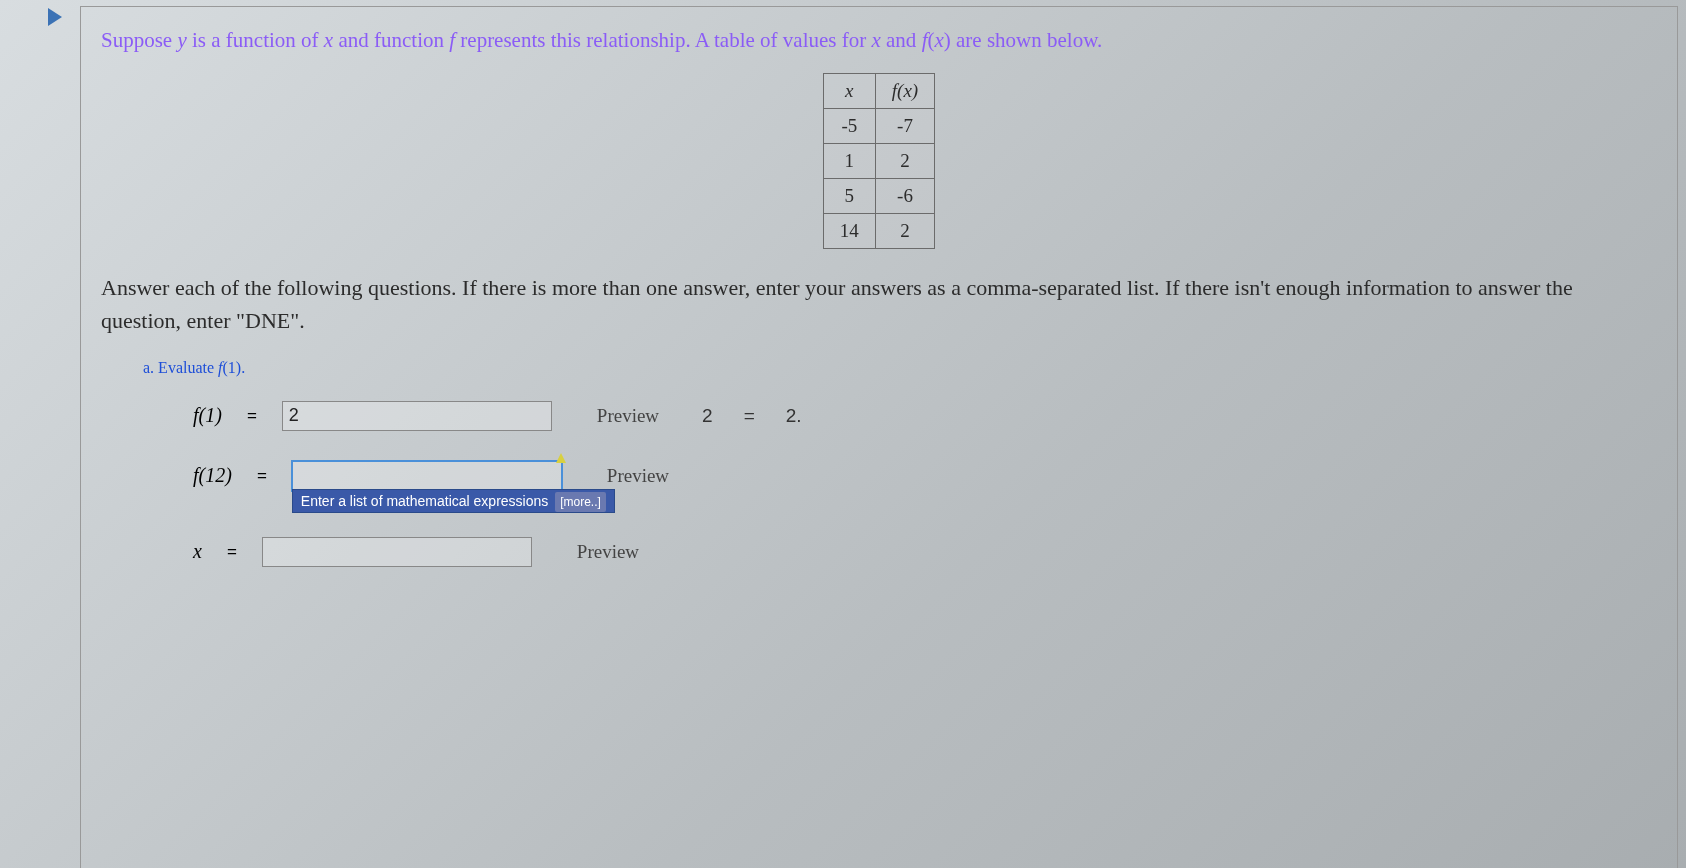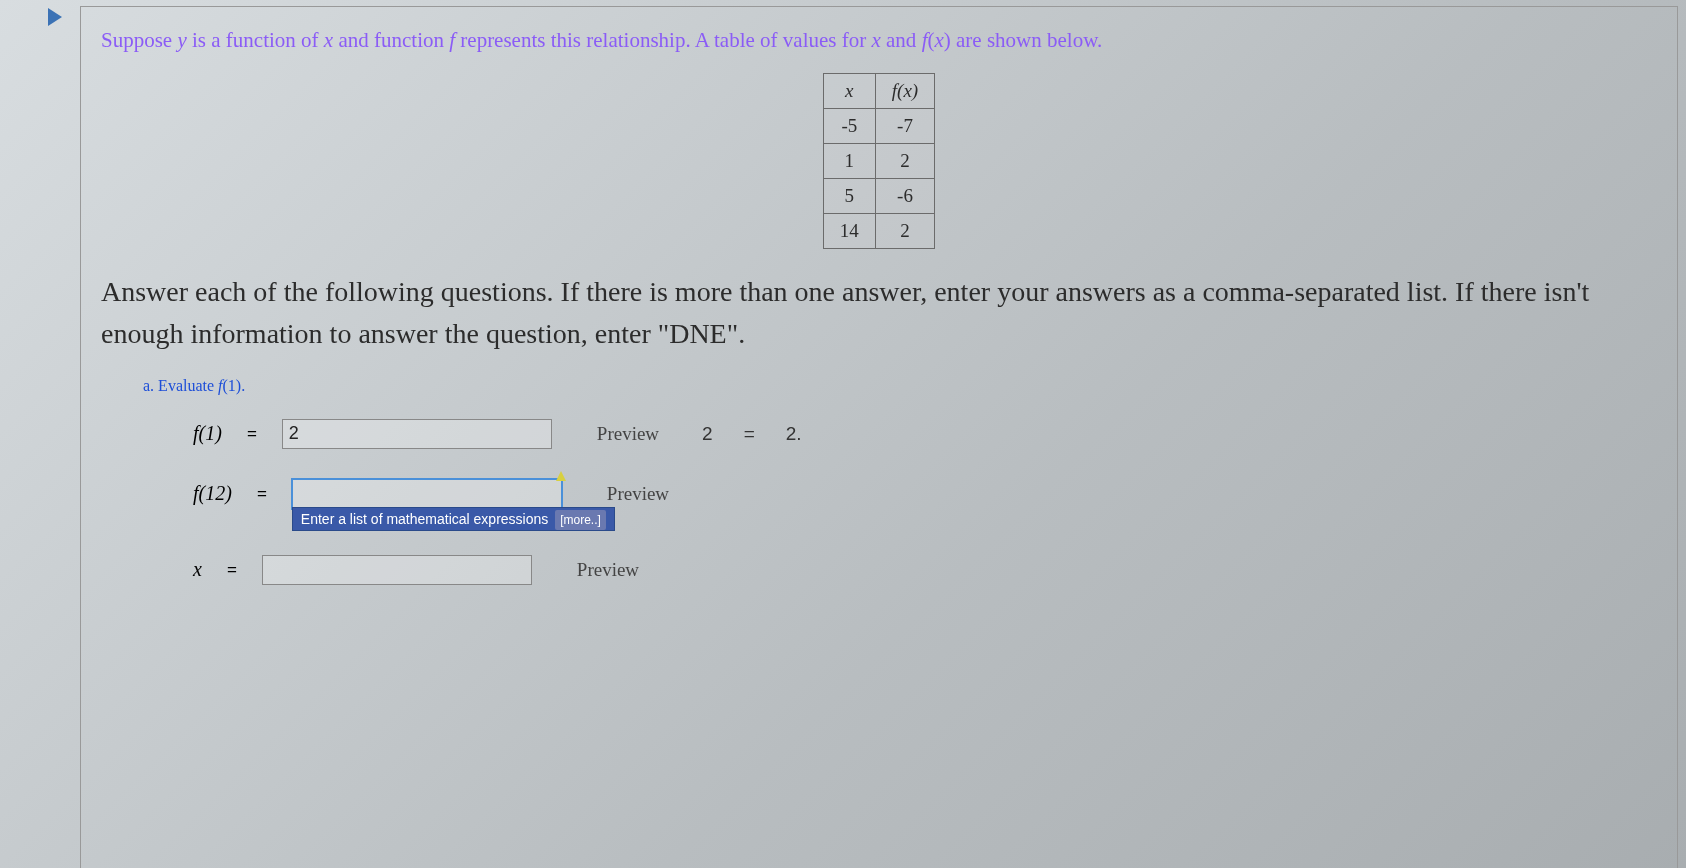--- a/index.html
+++ b/index.html
@@ -52,21 +52,21 @@
     font-size: 19px;
     color: #2c2c2c;
     min-width: 48px;
     font-family: Georgia, serif;
   }
   .data-table th {
     font-weight: normal;
     font-style: italic;
   }
   .instructions {
-    font-size: 28px;
+    font-size: 22px;
     color: #2c2c2c;
     line-height: 1.5;
     margin: 6px 0 22px 0;
   }
   .question-block {
     margin-left: 42px;
     margin-bottom: 30px;
   }
   .question-label {
     font-size: 16px;

